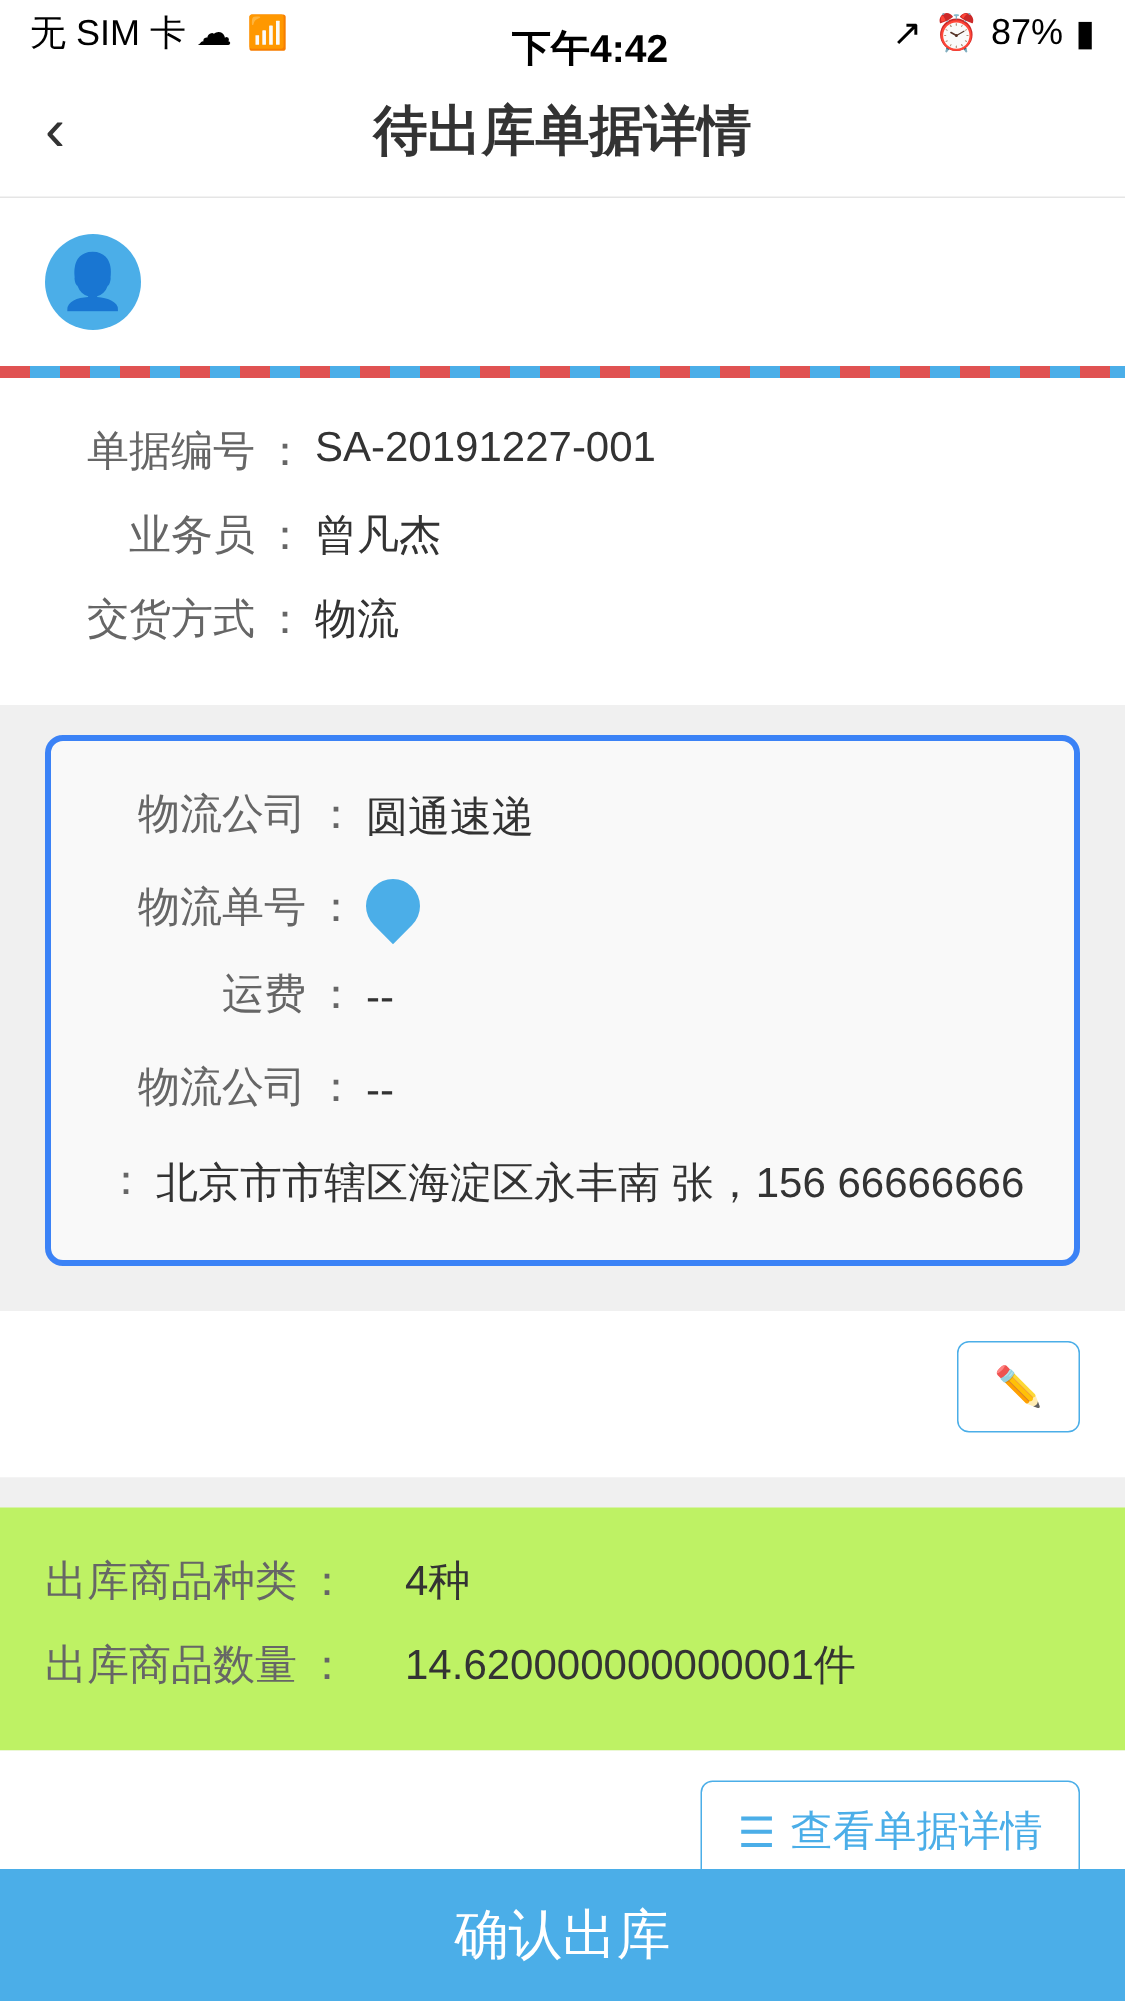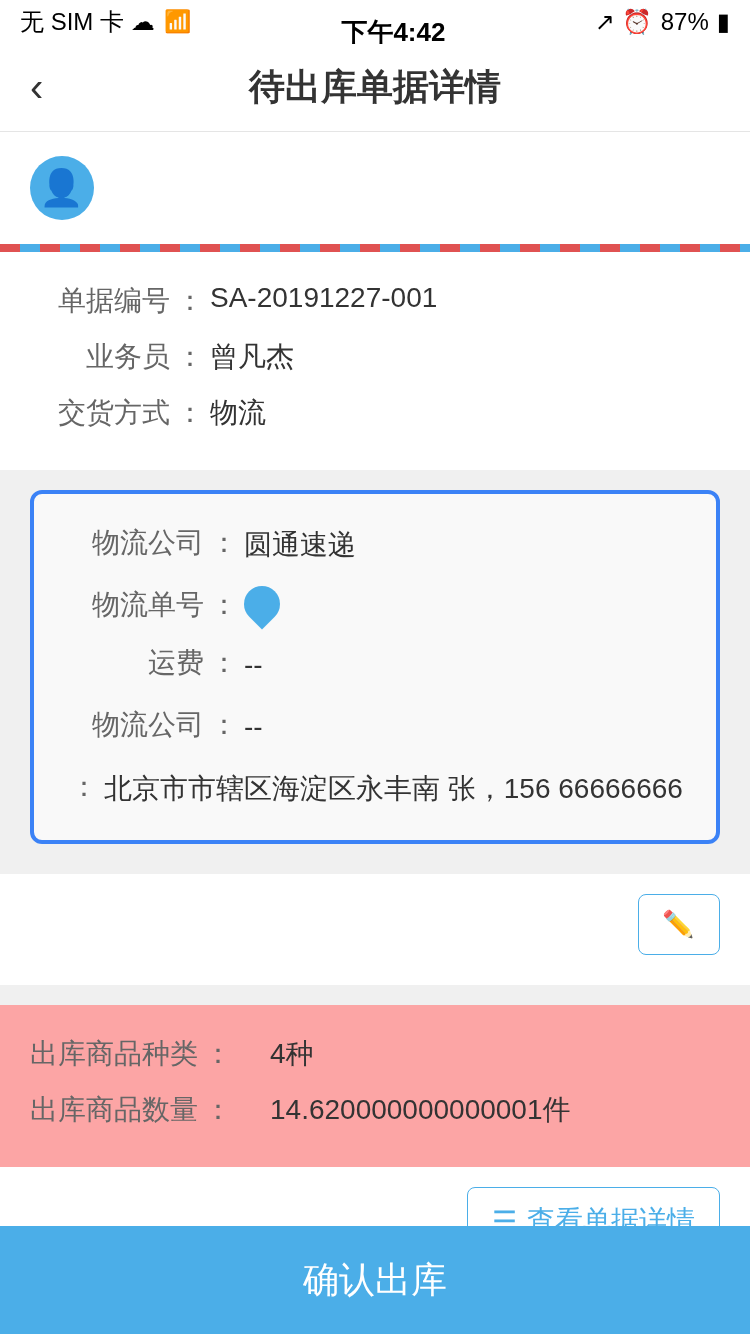--- a/index.html
+++ b/index.html
@@ -197,21 +197,21 @@
     }
 
     
     .section-divider {
       height: 20px;
       background: #f0f0f0;
     }
 
     
     .goods-section {
-      background: #fca5a5;
+      background: #bef264;
       padding: 30px 30px 20px 30px;
     }
     .goods-row {
       display: flex;
       align-items: center;
       margin-bottom: 18px;
     }
     .goods-label {
       color: #666;
       font-size: 28px;
@@ -254,21 +254,21 @@
     
     .empty-space {
       background: #f0f0f0;
       flex: 1;
       min-height: 200px;
     }
 
     
     .confirm-btn-bar {
       width: 750px;
-      height: 108px;
+      height: 88px;
       background: #4baee8;
       display: flex;
       align-items: center;
       justify-content: center;
       position: fixed;
       bottom: 0;
       left: 0;
       cursor: pointer;
     }
     .confirm-btn-text {

